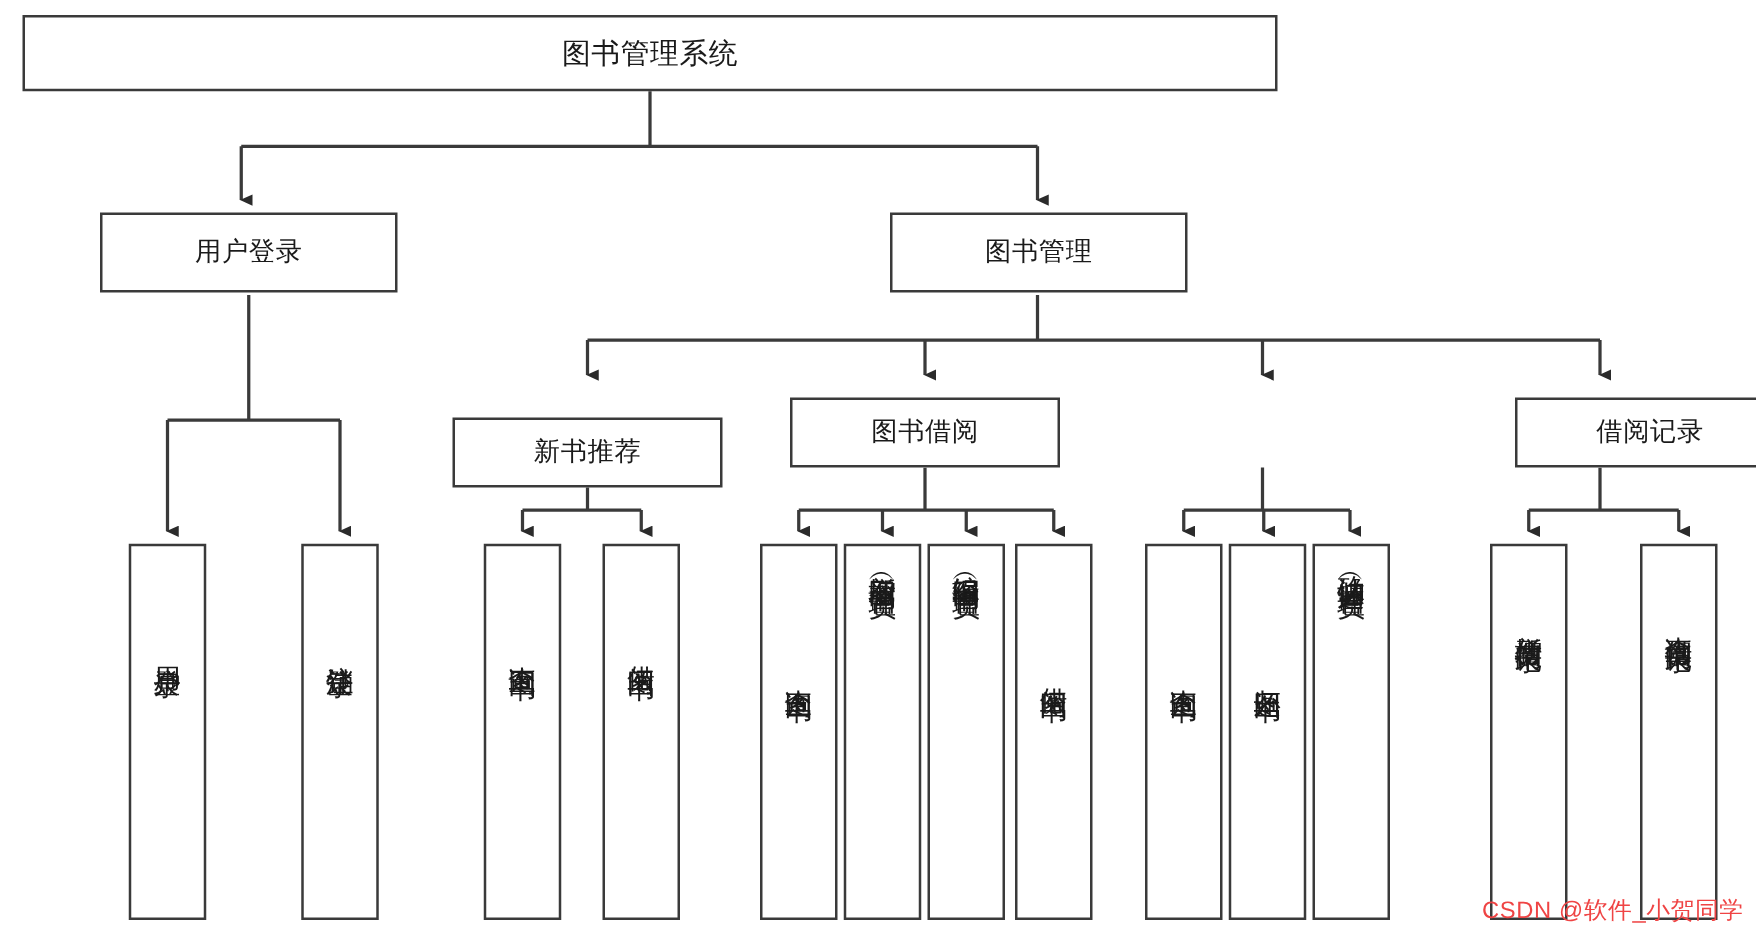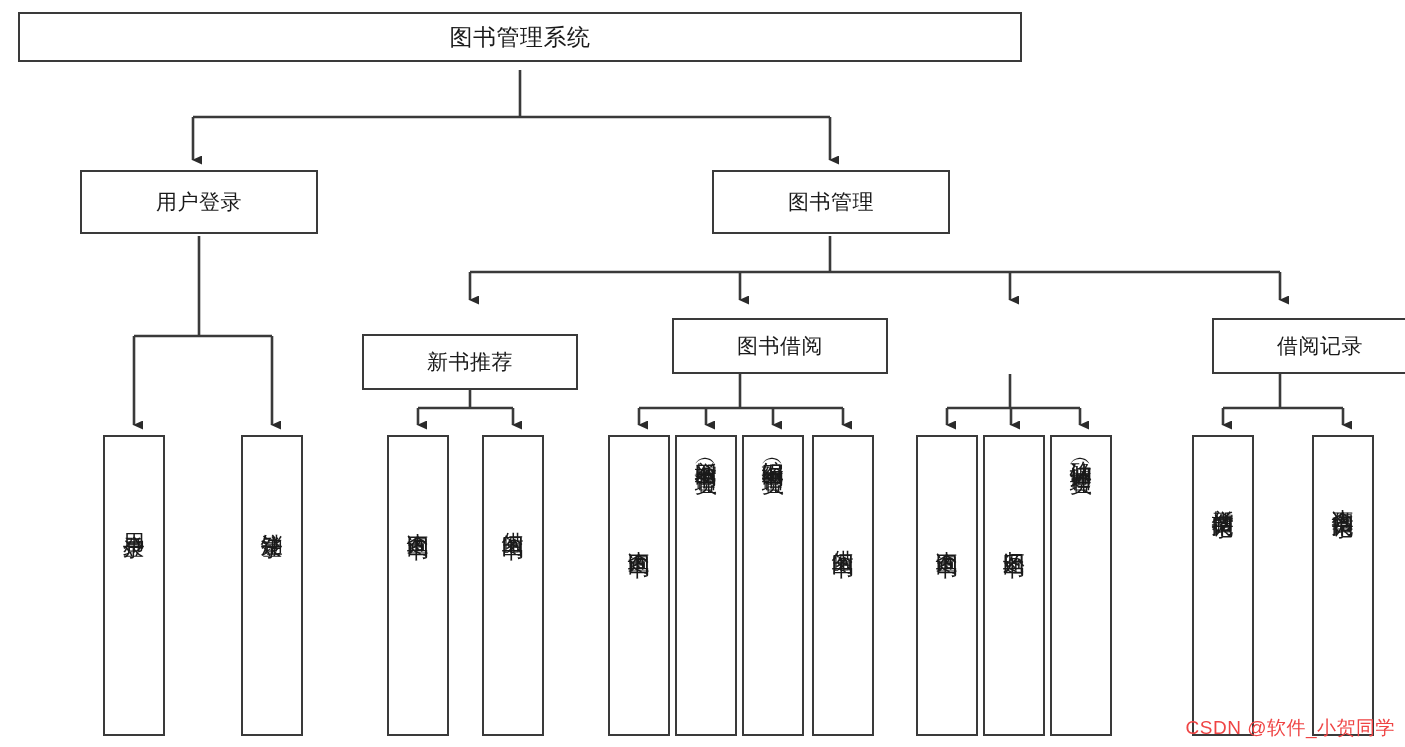--- a/index.html
+++ b/index.html
@@ -132,35 +132,35 @@
       <path d="M1011,408 L1011,425" marker-end="url(#arw)"></path>
       <path d="M1080,408 L1080,425" marker-end="url(#arw)"></path>
 
       <path d="M1280,374 L1280,408"></path>
       <path d="M1223,408 L1343,408"></path>
       <path d="M1223,408 L1223,425" marker-end="url(#arw)"></path>
       <path d="M1343,408 L1343,425" marker-end="url(#arw)"></path>
     </g>
   </svg>
 
-  <div class="node root-node" style="left:18px; top:12px; width:1004px; height:50px;">
+  <div class="node root-node" style="left:18px; top:12px; width:1004px; height:61px;">
     <span class="label">图书管理系统</span>
   </div>
 
   <div class="node" style="left:80px; top:170px; width:238px; height:64px;">
     <span class="label">用户登录</span>
   </div>
   <div class="node" style="left:712px; top:170px; width:238px; height:64px;">
     <span class="label">图书管理</span>
   </div>
 
   <div class="node" style="left:362px; top:334px; width:216px; height:56px;">
     <span class="label">新书推荐</span>
   </div>
-  <div class="node" style="left:632px; top:318px; width:216px; height:56px;margin-left:40px;">
+  <div class="node" style="left:632px; top:318px; width:216px; height:56px;">
     <span class="label">图书借阅</span>
   </div>
   <div class="node" style="left:1212px; top:318px; width:216px; height:56px;">
     <span class="label">借阅记录</span>
   </div>
 
   <div class="node vertical mid" style="left:103px; top:435px; width:62px; height:301px;">
     <span class="label">用户登录</span>
   </div>
   <div class="node vertical mid" style="left:241px; top:435px; width:62px; height:301px;">

